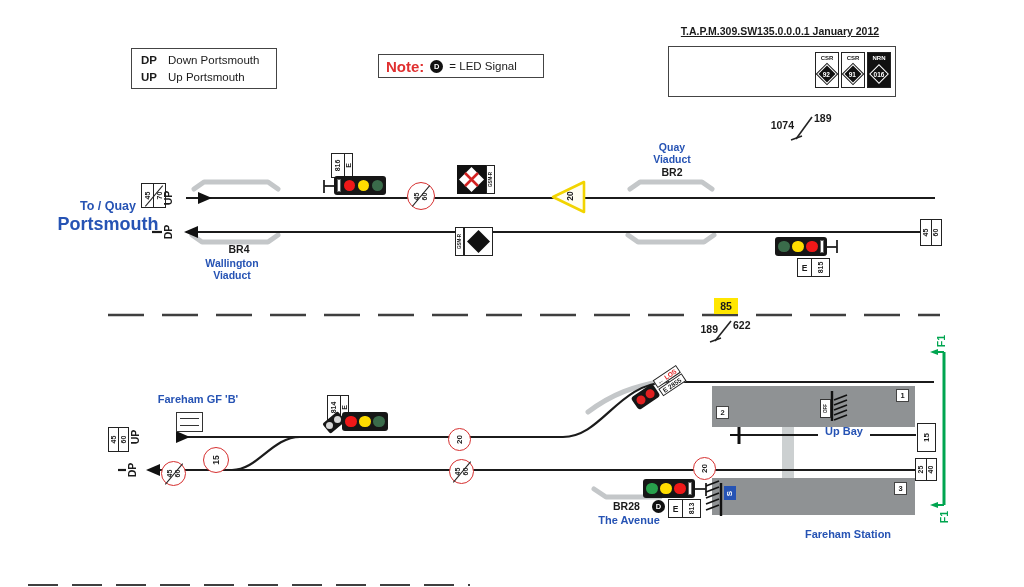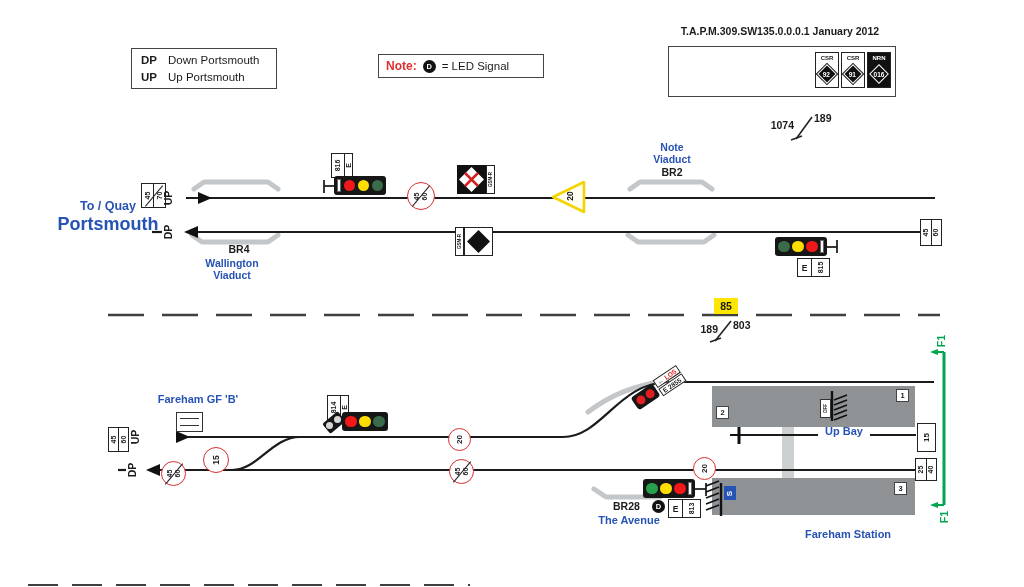--- a/index.html
+++ b/index.html
@@ -145,21 +145,21 @@
 
     <g stroke="#00a550" fill="#00a550">
       <path d="M944,352 V505" stroke-width="3" fill="none"></path>
       <path d="M936,352 h8" stroke-width="2" fill="none"></path>
       <path d="M936,505 h8" stroke-width="2" fill="none"></path>
       <polygon points="930,352 938,349 938,355" stroke="none"></polygon>
       <polygon points="930,505 938,502 938,508" stroke="none"></polygon>
     </g>
   </svg>
 
-  <div class="abs bold ctr" style="left:664;top:25px;left:664px;width:232px;font-size:10.5px;">T.A.P.M.309.SW135.0.0.0.1  January  2012</div>
+  <div class="abs bold ctr" style="left:664;top:25px;left:664px;width:232px;font-size:10.5px;text-decoration:underline;">T.A.P.M.309.SW135.0.0.0.1  January  2012</div>
 
   <div class="abs frame" style="left:668px;top:46px;width:226px;height:49px;">
     <div class="abs" style="right:4px;top:5px;display:flex;gap:2px;">
       <div class="bdg">
         <span class="bl">CSR</span>
         <span class="dwrap">
             <span class="dsq">
               <span>92</span>
             </span>
           </span>
@@ -188,21 +188,21 @@
       <span class="bold" style="width:27px;">DP</span>
       <span>Down  Portsmouth</span>
     </div>
     <div style="display:flex;font-size:11.5px;line-height:17px;">
       <span class="bold" style="width:27px;">UP</span>
       <span>Up  Portsmouth</span>
     </div>
   </div>
 
   <div class="abs frame" style="left:378px;top:54px;width:166px;height:24px;display:flex;align-items:center;gap:6px;padding-left:7px;box-sizing:border-box;">
-    <span class="bold" style="color:#e03030;font-size:12px;">Note:</span>
+    <span class="bold" style="color:#e03030;font-size:15px;">Note:</span>
     <span class="dcirc">D</span>
     <span style="font-size:11.5px;">=  LED  Signal</span>
   </div>
 
   <div class="abs bold" style="left:760px;top:119px;width:34px;text-align:right;font-size:10.5px;">1074</div>
   <div class="abs bold" style="left:814px;top:112px;font-size:10.5px;">189</div>
 
   <div class="abs bold ctr blue" style="left:60px;top:199px;width:96px;font-size:12.5px;">To / Quay</div>
   <div class="abs bold ctr blue" style="left:56px;top:214px;width:104px;font-size:18px;">Portsmouth</div>
 
@@ -261,21 +261,21 @@
     <svg width="29" height="29">
       <rect x="0.5" y="0.5" width="28" height="28" fill="#fff" stroke="#222"></rect>
       <polygon points="14.5,3 26,14.5 14.5,26 3,14.5" fill="#111"></polygon>
     </svg>
   </div>
 
   <div class="rlab" style="left:562px;top:188px;width:16px;height:16px;">
     <span class="vt" style="font-size:8.5px;">20</span>
     </div>
 
-  <div class="abs bold ctr blue" style="left:648px;top:141px;width:48px;font-size:10.5px;">Note</div>
+  <div class="abs bold ctr blue" style="left:648px;top:141px;width:48px;font-size:10.5px;">Quay</div>
   <div class="abs bold ctr blue" style="left:644px;top:153px;width:56px;font-size:10.5px;">Viaduct</div>
   <div class="abs bold ctr" style="left:648px;top:166px;width:48px;font-size:10.5px;">BR2</div>
 
   <div class="head" style="left:775px;top:237px;">
     <span class="lamp grnd"></span>
     <span class="lamp yel"></span>
     <span class="lamp red"></span>
     <span class="post"></span>
   </div>
   <div class="plateH" style="left:797px;top:258px;">
@@ -293,21 +293,21 @@
         <span class="vt">60</span>
       </span>
   </div>
 
   <div class="abs bold ctr" style="left:222px;top:243px;width:34px;font-size:10.5px;">BR4</div>
   <div class="abs bold ctr blue" style="left:194px;top:257px;width:76px;font-size:10.5px;">Wallington</div>
   <div class="abs bold ctr blue" style="left:194px;top:269px;width:76px;font-size:10.5px;">Viaduct</div>
 
   <div class="abs bold ctr" style="left:714px;top:298px;width:24px;height:16px;background:#ffe600;font-size:10.5px;line-height:16px;">85</div>
   <div class="abs bold" style="left:690px;top:323px;width:28px;text-align:right;font-size:10.5px;">189</div>
-  <div class="abs bold" style="left:733px;top:319px;font-size:10.5px;">803</div>
+  <div class="abs bold" style="left:733px;top:319px;font-size:10.5px;">622</div>
 
   <div class="abs bold ctr blue" style="left:140px;top:393px;width:116px;font-size:11px;">Fareham  GF  'B'</div>
   <div class="gf" style="left:176px;top:412px;">
       <i></i>
       <i></i>
     </div>
 
   <div class="sbox" style="left:108px;top:427px;width:19px;height:23px;">
     <span class="cell">
         <span class="vt">45</span>

